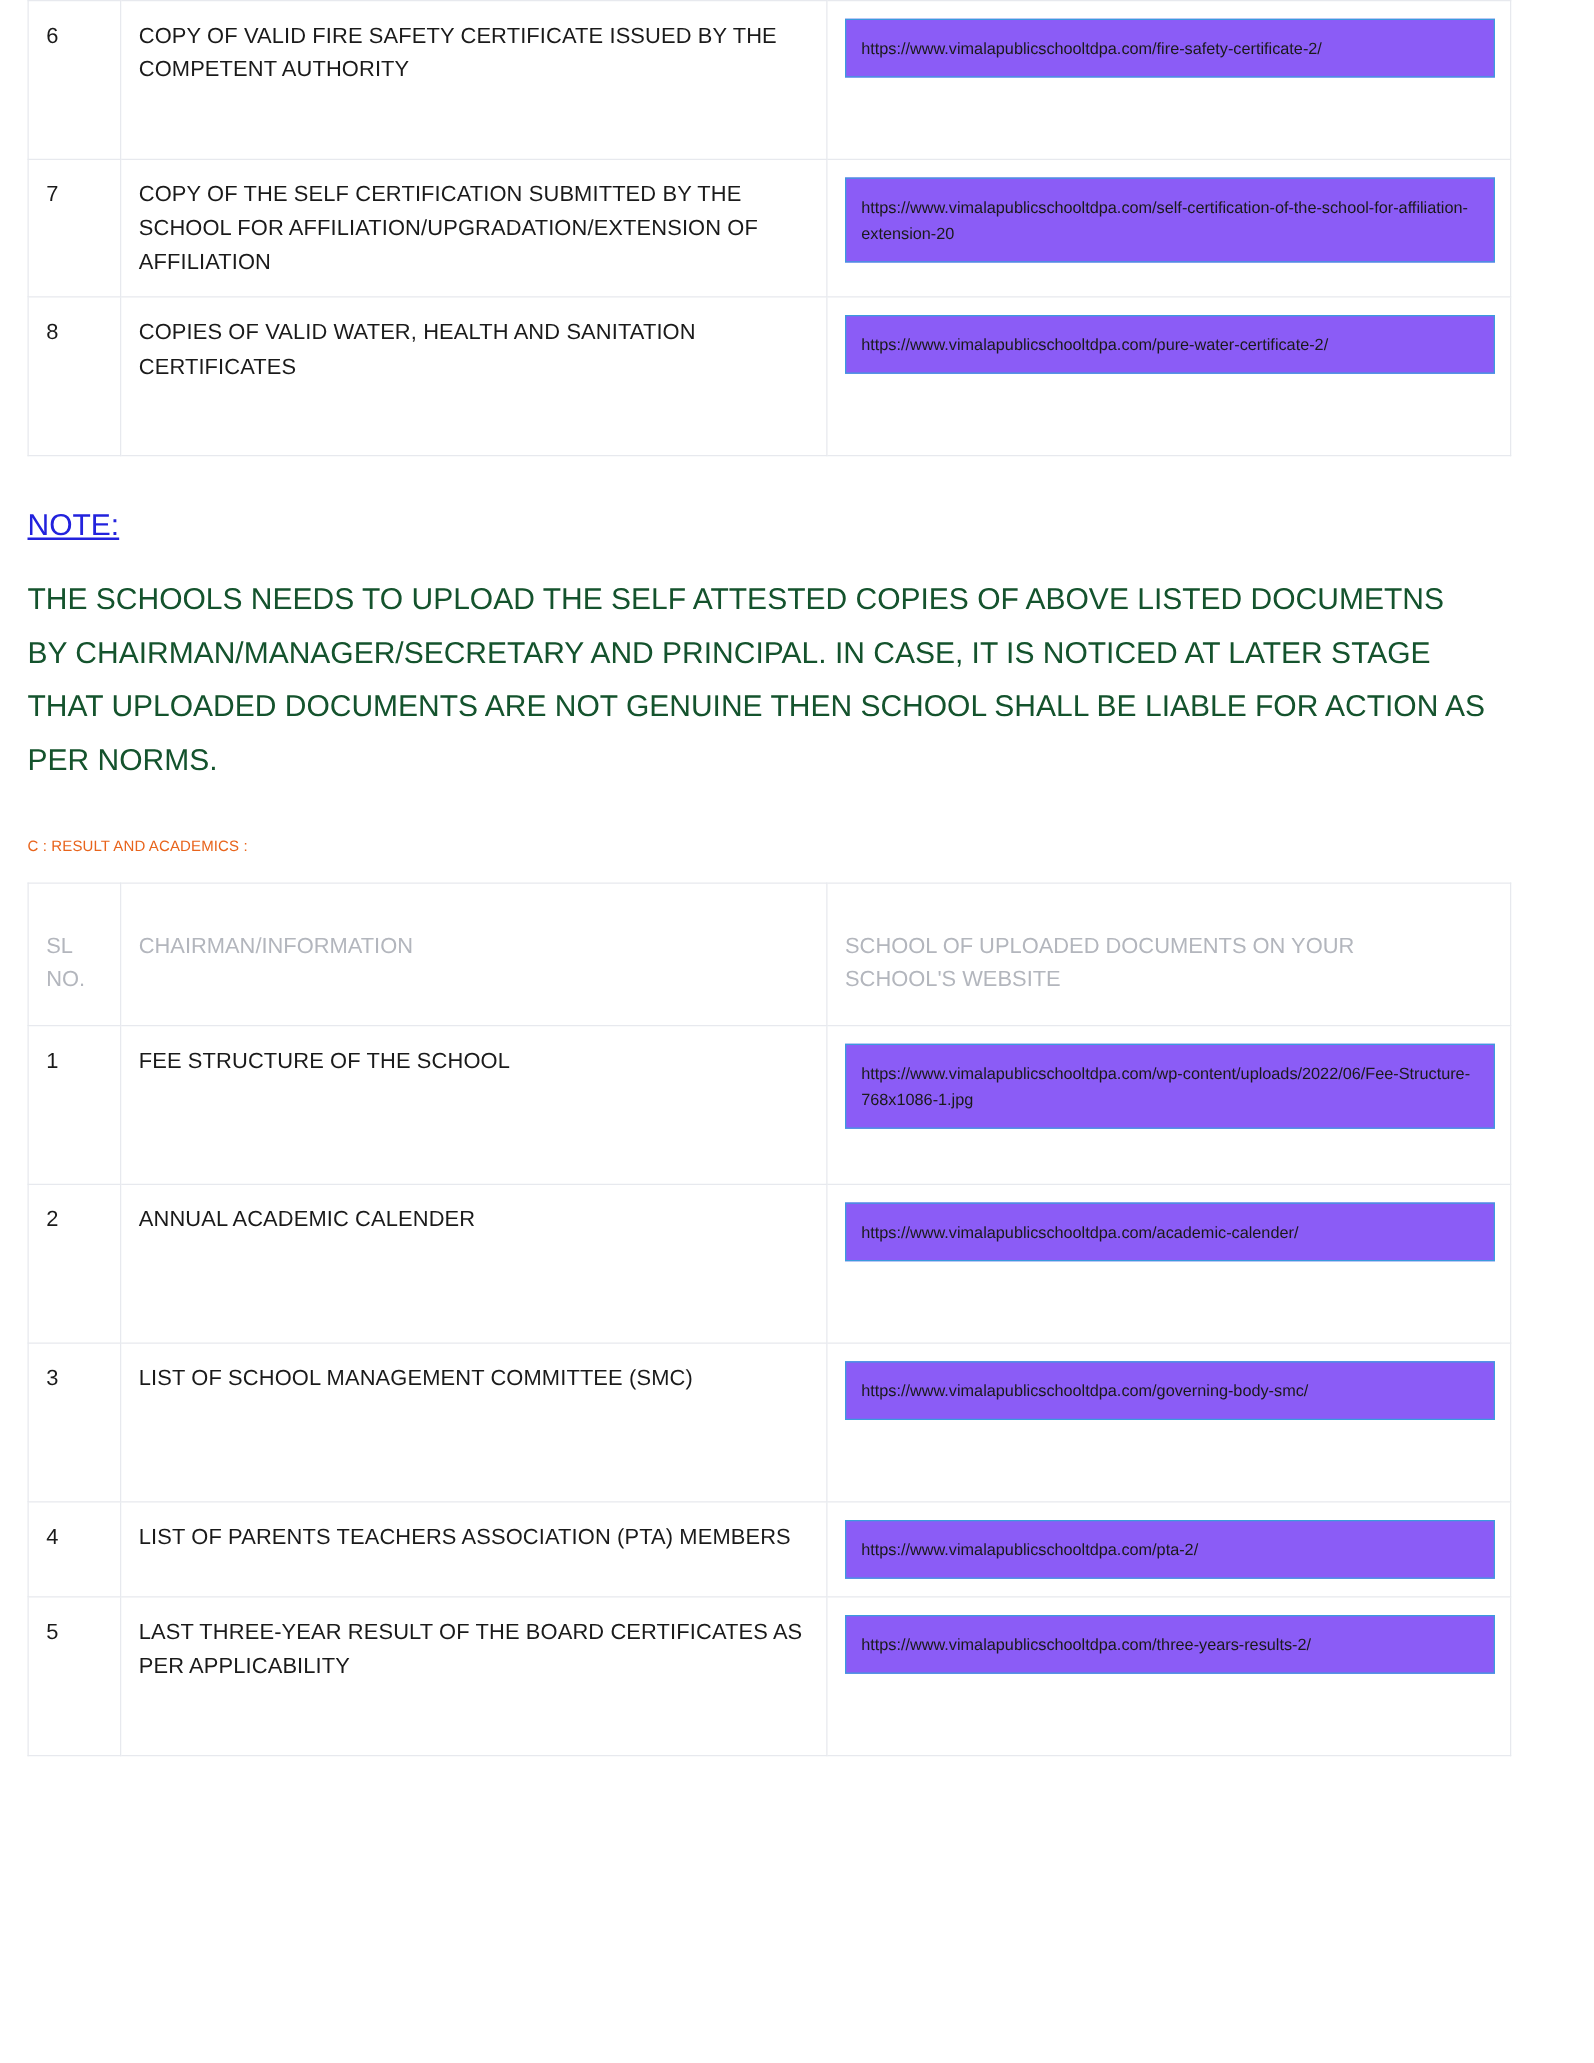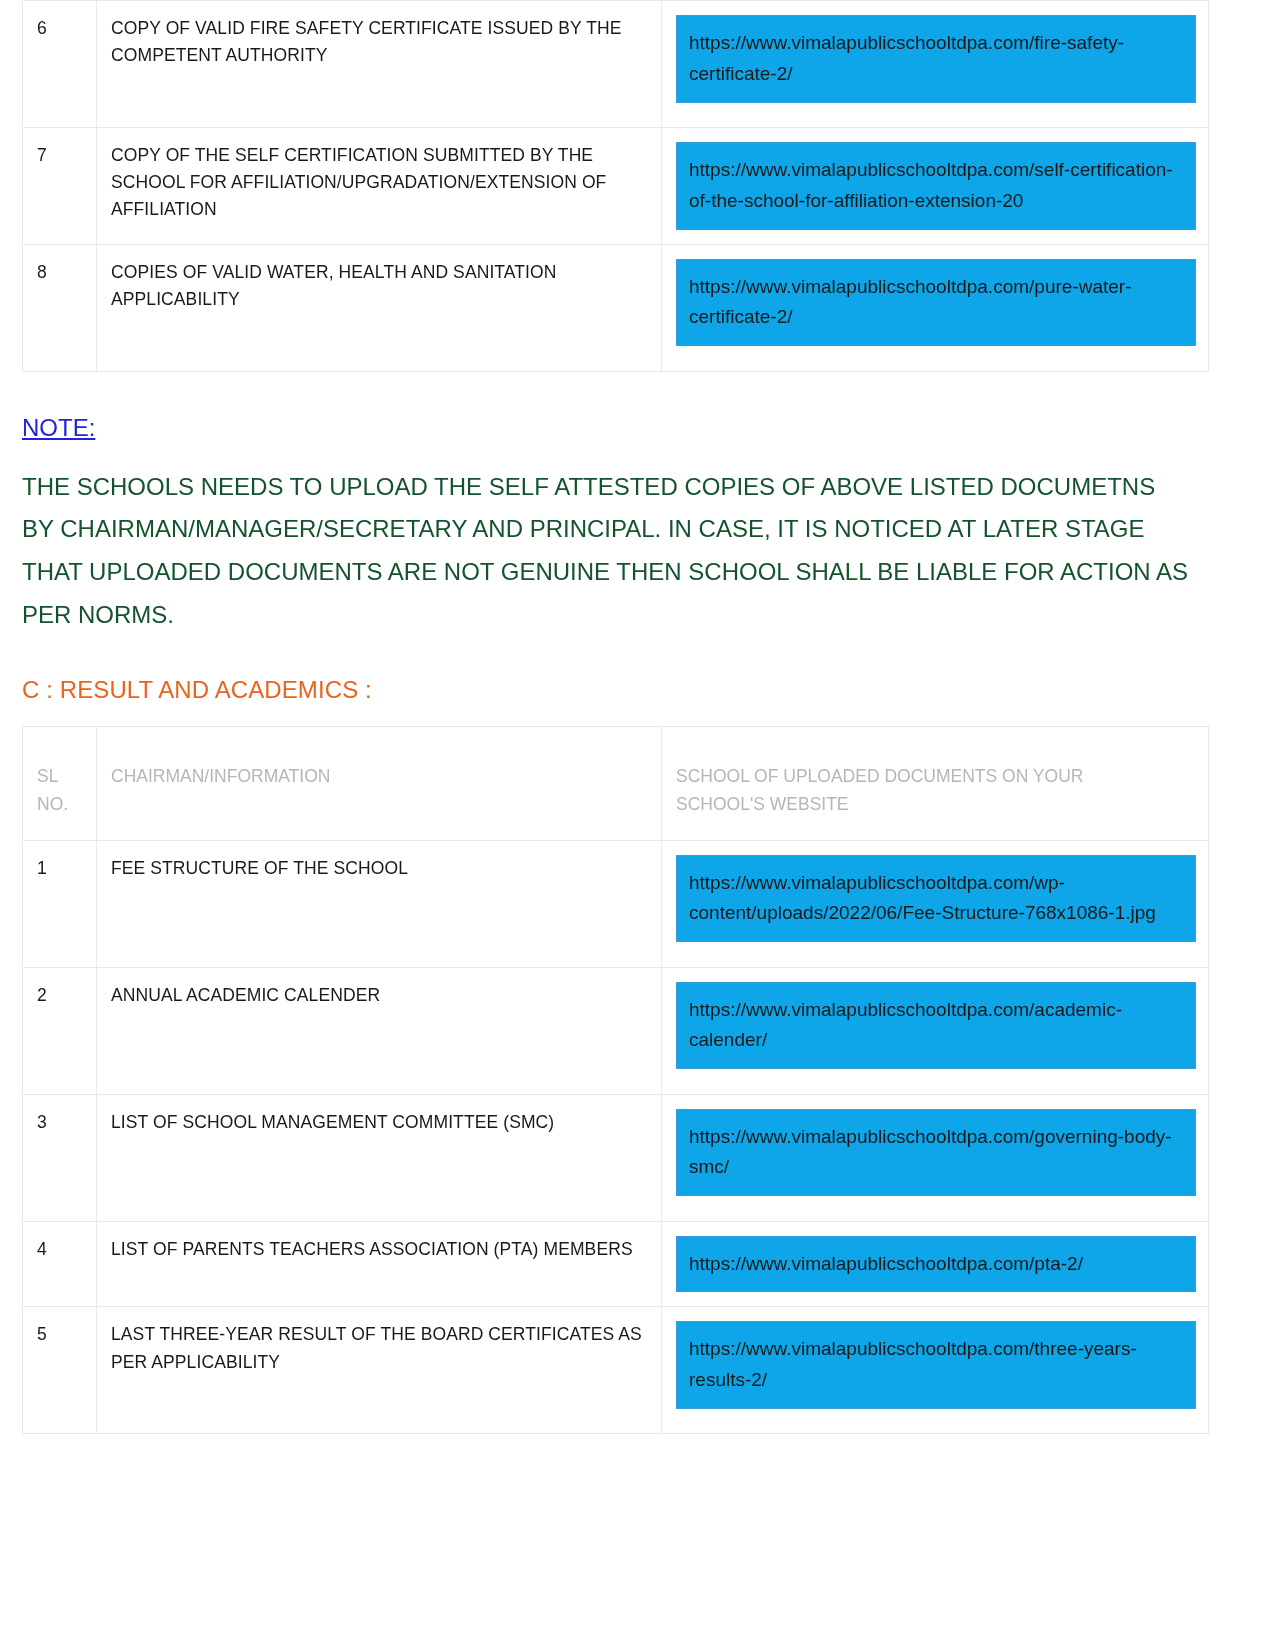--- a/index.html
+++ b/index.html
@@ -56,26 +56,26 @@
   td.sl-cell { padding-left: 15px; }
   td.doc-cell { letter-spacing: 0.1px; }
   td.link-cell { padding: 10px 10px 10px 12px; }
 
   .row-tall td { height: 98px; }
 
   
   .url-box {
     border: 1px solid #3c9ade;
     padding: 12px 14px 12px 12px;
-    font-size: 19px;
+    font-size: 13px;
     line-height: 1.62;
     color: #1a1a1a;
     word-break: break-word;
     overflow-wrap: anywhere;
-    background: #0ea5e9;
+    background: #8b5cf6;
     display: block;
     box-sizing: border-box;
   }
 
   
   .note-wrap { margin-top: 42px; }
   .note-label {
     color: #2222dd;
     text-decoration: underline;
     font-size: 24px;
@@ -85,21 +85,21 @@
   .note-body {
     font-size: 24px;
     line-height: 1.78;
     color: #14532d;
     max-width: 1170px;
   }
 
   
   .section-heading {
     color: #e8641c;
-    font-size: 24px;
+    font-size: 12px;
     margin: 40px 0 22px 0;
     letter-spacing: 0.1px;
   }
   .section-heading.last {
     margin-top: 44px;
     margin-bottom: 0;
   }
 </style>
 </head>
 <body>
@@ -122,21 +122,21 @@
       </tr>
       <tr>
         <td class="sl-cell">7</td>
         <td class="doc-cell">COPY OF THE SELF CERTIFICATION SUBMITTED BY THE SCHOOL FOR AFFILIATION/UPGRADATION/EXTENSION OF AFFILIATION</td>
         <td class="link-cell">
           <span class="url-box">https://www.vimalapublicschooltdpa.com/self-certification-of-the-school-for-affiliation-extension-20</span>
         </td>
       </tr>
       <tr class="row-tall">
         <td class="sl-cell">8</td>
-        <td class="doc-cell">COPIES OF VALID WATER, HEALTH AND SANITATION APPLICABILITY</td>
+        <td class="doc-cell">COPIES OF VALID WATER, HEALTH AND SANITATION CERTIFICATES</td>
         <td class="link-cell">
           <span class="url-box">https://www.vimalapublicschooltdpa.com/pure-water-certificate-2/</span>
         </td>
       </tr>
     </tbody>
   </table>
 
   <div class="note-wrap">
     <div class="note-label">NOTE:</div>
     <div class="note-body">THE SCHOOLS NEEDS TO UPLOAD THE SELF ATTESTED COPIES OF ABOVE LISTED DOCUMETNS BY CHAIRMAN/MANAGER/SECRETARY AND PRINCIPAL. IN CASE, IT IS NOTICED AT LATER STAGE THAT UPLOADED DOCUMENTS ARE NOT GENUINE THEN SCHOOL SHALL BE LIABLE FOR ACTION AS PER NORMS.</div>

